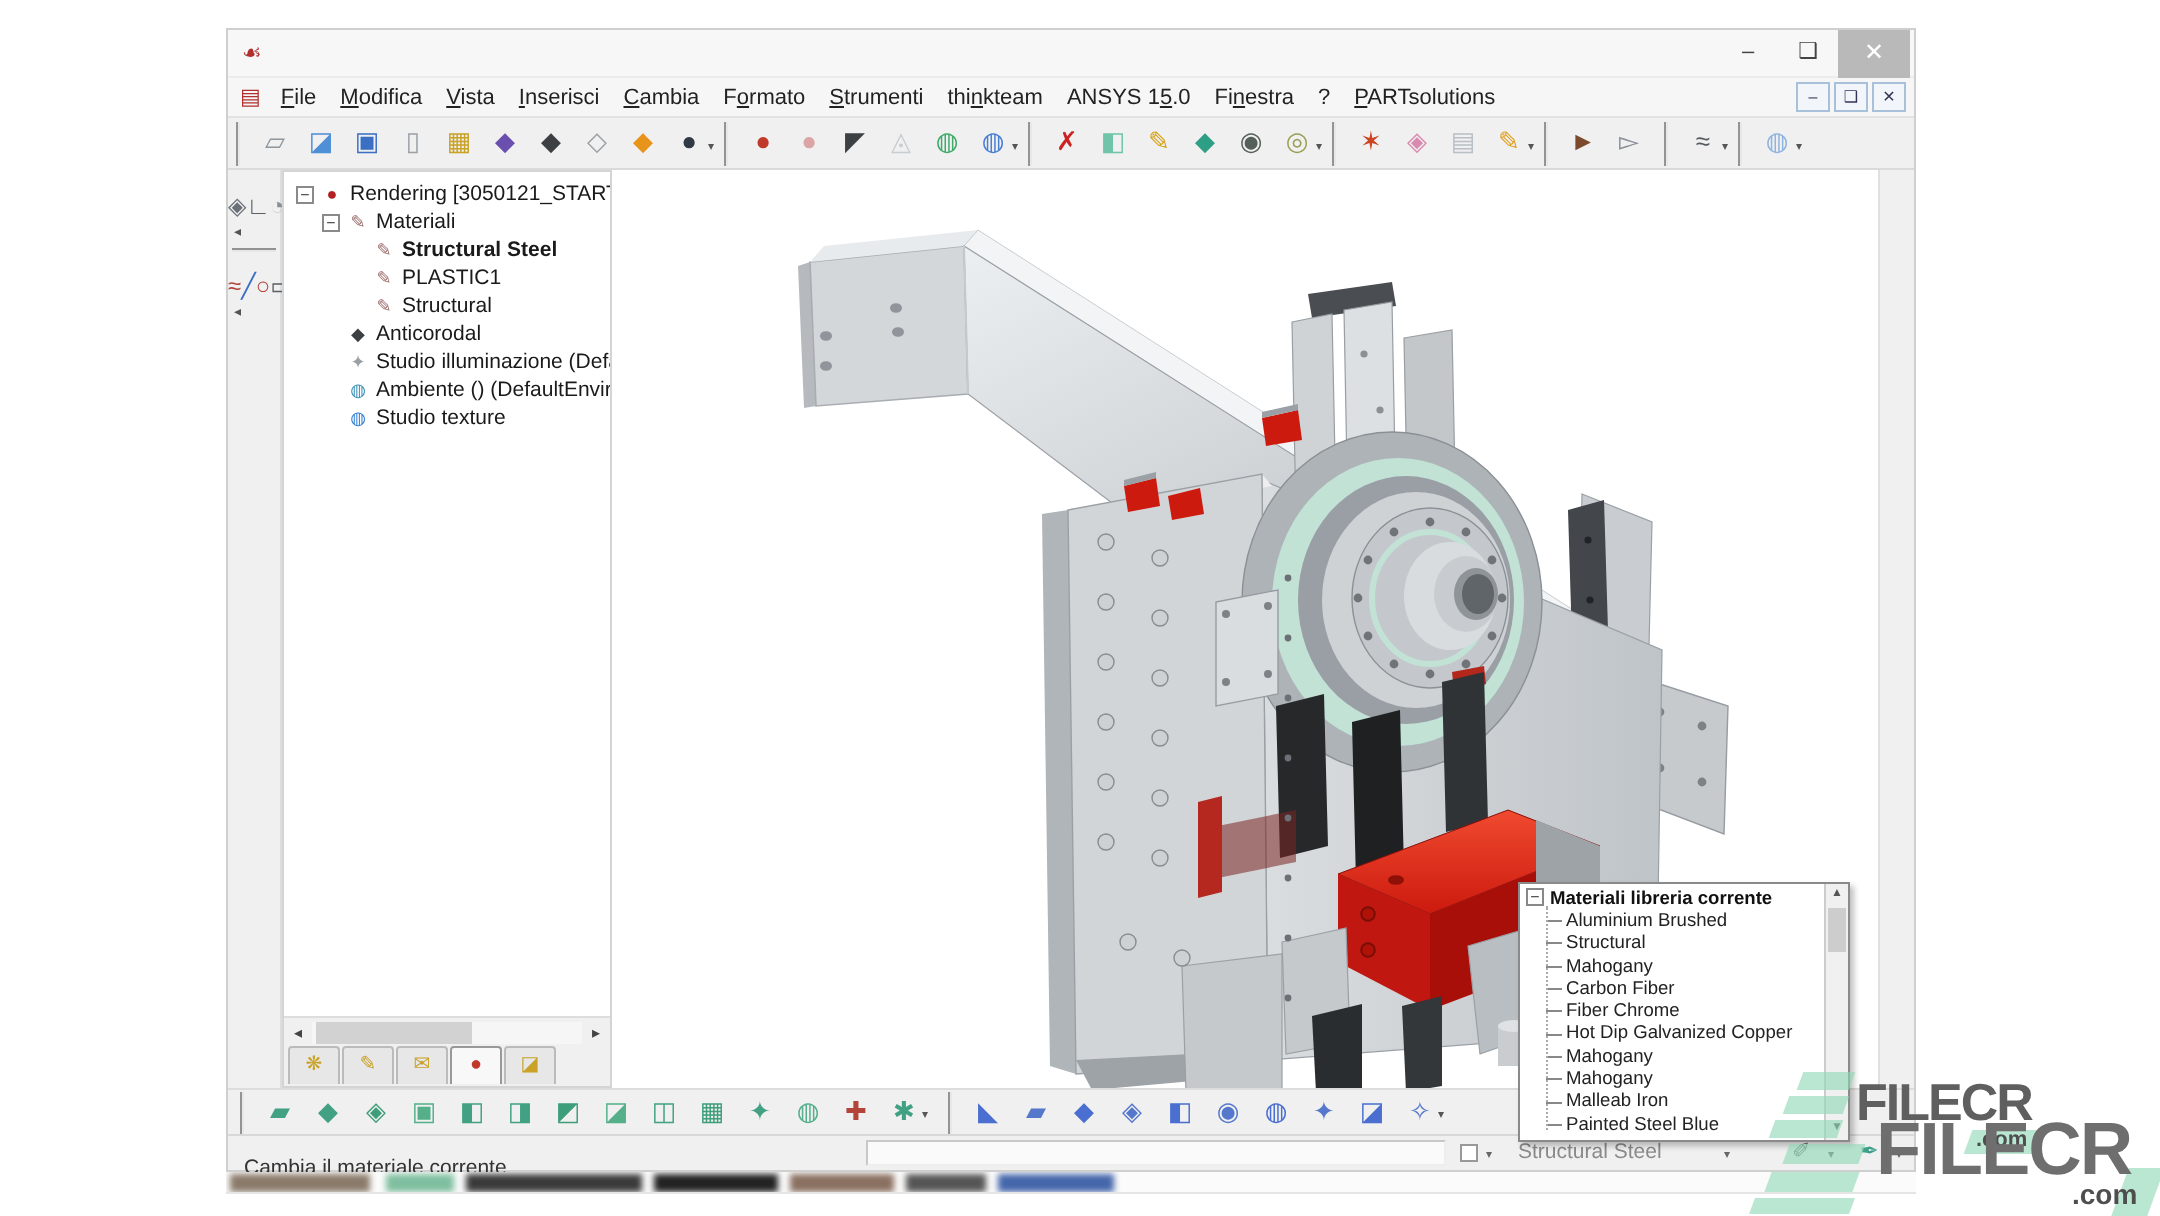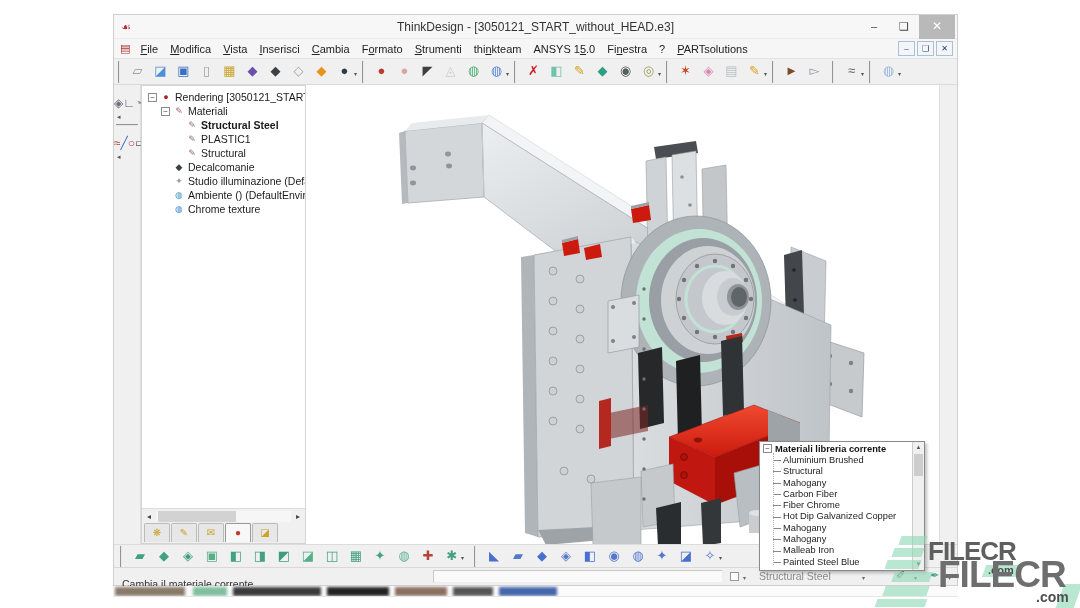--- a/index.html
+++ b/index.html
@@ -110,21 +110,20 @@
 </style>
 </head>
 <body>
 
 <div class="desktop">
 
   <div class="window">
 
     <div class="titlebar">
       <span class="app-icon">☙</span>
-      <span class="title-text">ThinkDesign  - [3050121_START_without_HEAD.e3]</span>
       <span class="win-controls">
         <span class="win-btn">–</span>
         <span class="win-btn">❑</span>
         <span class="win-btn close">✕</span>
       </span>
     </div>
 
     <div class="menubar">
       <span class="doc-icon">▤</span>
       <span id="menu-items" style="display:flex">
@@ -221,36 +220,36 @@
               <span class="tlabel">PLASTIC1</span>
             </div>
             <div class="trow" style="padding-left: 32px;">
               <span style="width: 12px; flex: 0 0 auto;"></span>
               <span class="ticon" style="color: rgb(154, 106, 106);">✎</span>
               <span class="tlabel">Structural</span>
             </div>
             <div class="trow" style="padding-left: 19px;">
               <span style="width: 12px; flex: 0 0 auto;"></span>
               <span class="ticon" style="color: rgb(60, 64, 67);">◆</span>
-              <span class="tlabel">Decalcomanie</span>
+              <span class="tlabel">Anticorodal</span>
             </div>
             <div class="trow" style="padding-left: 19px;">
               <span style="width: 12px; flex: 0 0 auto;"></span>
               <span class="ticon" style="color: rgb(154, 160, 166);">✦</span>
               <span class="tlabel">Studio illuminazione (Defa</span>
             </div>
             <div class="trow" style="padding-left: 19px;">
               <span style="width: 12px; flex: 0 0 auto;"></span>
               <span class="ticon" style="color: rgb(58, 143, 181);">◍</span>
               <span class="tlabel">Ambiente () (DefaultEnviro</span>
             </div>
             <div class="trow" style="padding-left: 19px;">
               <span style="width: 12px; flex: 0 0 auto;"></span>
               <span class="ticon" style="color: rgb(46, 127, 212);">◍</span>
-              <span class="tlabel">Chrome texture</span>
+              <span class="tlabel">Studio texture</span>
             </div>
           </div>
         <div class="tree-hscroll">
           <span class="hs-arrow">◂</span>
           <span class="hs-track">
               <span class="hs-thumb"></span>
             </span>
           <span class="hs-arrow">▸</span>
         </div>
         <div class="tree-tabs" id="tree-tabs">

